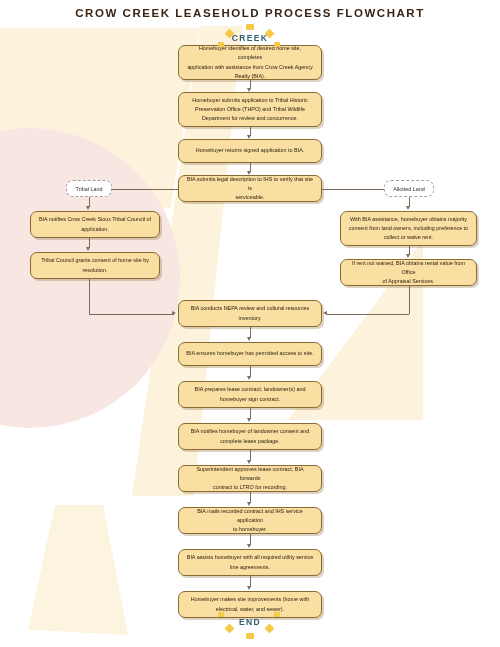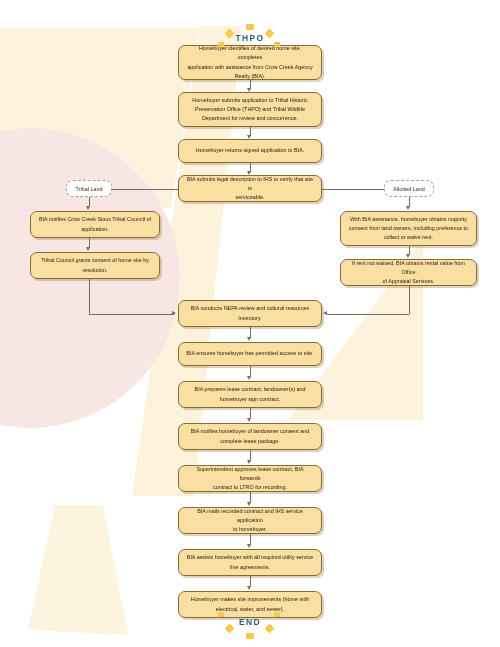--- a/index.html
+++ b/index.html
@@ -151,29 +151,30 @@
 <div id="page">
 
   <div class="bg-layer">
     <div class="bg-wedge-top"></div>
     <div class="bg-wedge-mid"></div>
     <div class="bg-circle"></div>
     <div class="bg-wedge-bottom"></div>
     <div class="bg-wedge-right"></div>
   </div>
 
+  <div class="title">CROW CREEK LEASEHOLD PROCESS FLOWCHART</div>
 
   <div class="burst" style="left:200px; top:24px;">
     <i class="r" style="left:46px; top:0px; width:8px; height:6px;"></i>
     <i class="d" style="left:26px; top:6px;"></i>
     <i class="d" style="left:66px; top:6px;"></i>
     <i class="r" style="left:18px; top:18px; width:6px; height:5px;"></i>
     <i class="r" style="left:74px; top:18px; width:6px; height:5px;"></i>
   </div>
-  <div class="terminal" style="left:200px; top:33px;">THPO</div>
+  <div class="terminal" style="left:200px; top:33px;">CREEK</div>
 
   <div class="node" style="left:178px; top:45px; width:144px; height:35px;">
     <div>
       <span>Homebuyer identifies of desired home site, completes</span>
       <span>application with assistance from Crow Creek Agency</span>
       <span>Realty (BIA).</span>
     </div>
   </div>
   <div class="conn v" style="left:249.5px; top:80px; height:9px;"></div>
   <div class="arrow down" style="left:247px; top:88px;"></div>

